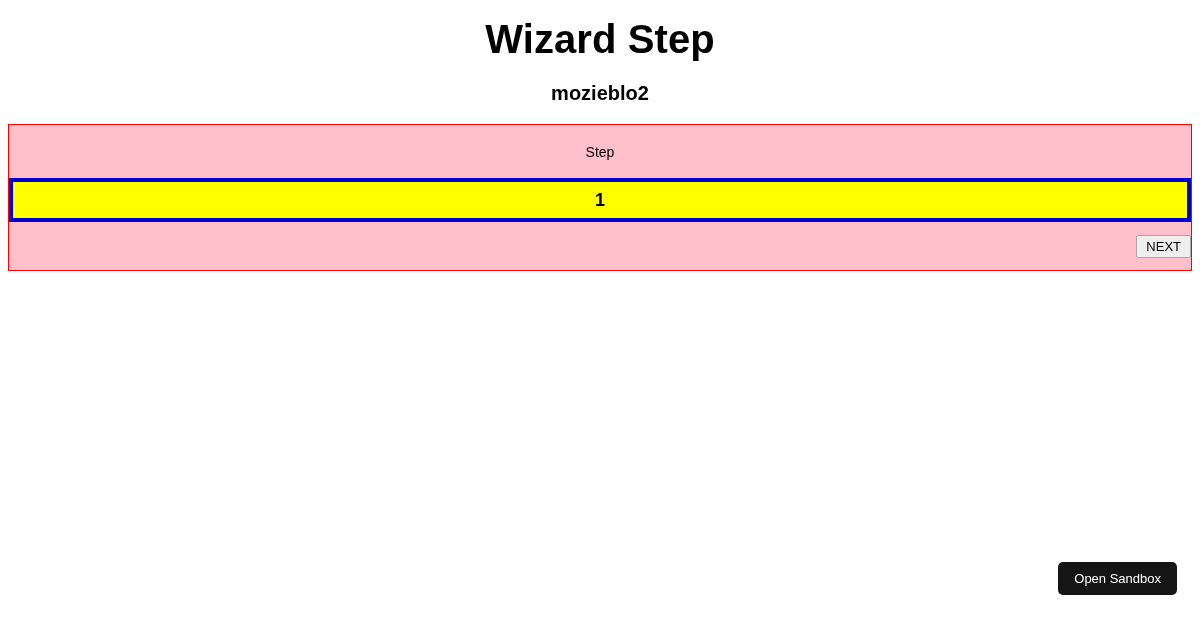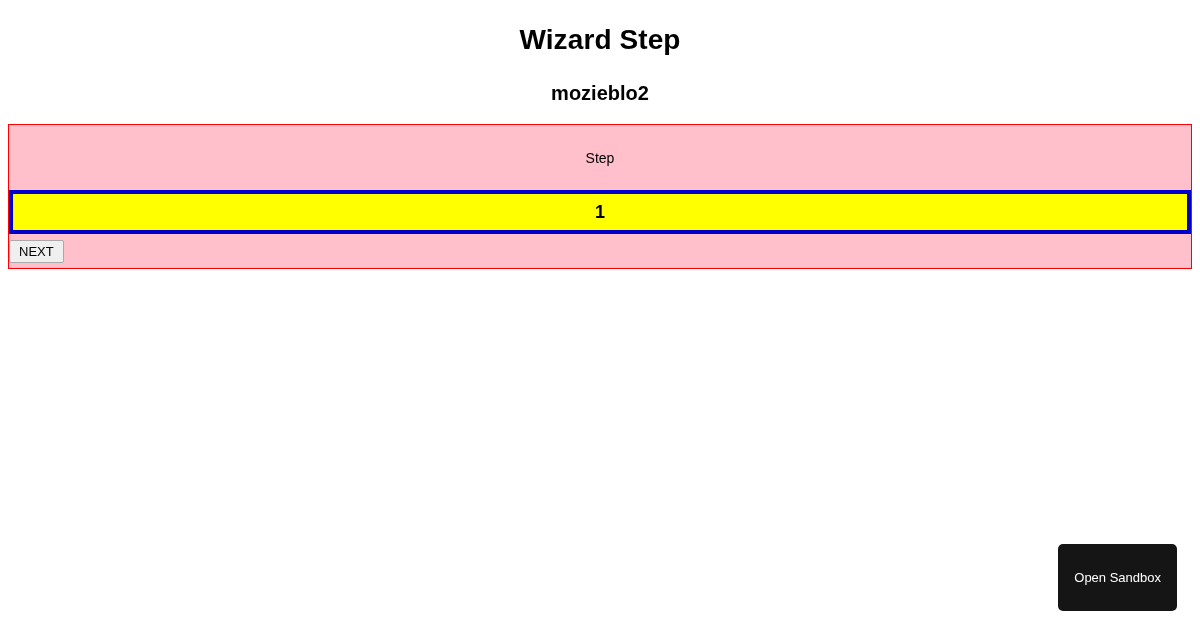--- a/index.html
+++ b/index.html
@@ -14,21 +14,21 @@
   body {
     font-family: "Liberation Sans", sans-serif;
     color: #000000;
     position: relative;
   }
 
   
   .page-title {
     margin: 0;
     padding: 21px 0 0 0;
-    font-size: 28px;
+    font-size: 40px;
     line-height: 37px;
     font-weight: bold;
     text-align: center;
     letter-spacing: 0.1px;
   }
   .page-subtitle {
     margin: 0;
     padding: 21px 0 0 0;
     font-size: 20px;
     line-height: 28px;
@@ -38,21 +38,21 @@
 
   
   .wizard-panel {
     margin: 17px 8px 0 8px;
     border: 1px solid #ff0000;
     background: #ffc0cb;
     box-sizing: border-box;
   }
 
   .wizard-step-label {
-    height: 65px;
+    height: 53px;
     display: flex;
     align-items: center;
     justify-content: center;
     font-size: 14px;
     line-height: 16px;
     font-weight: normal;
     color: #000000;
   }
 
   .wizard-value-box {
@@ -65,51 +65,51 @@
     justify-content: center;
   }
   .wizard-value {
     font-size: 18px;
     line-height: 21px;
     font-weight: bold;
     color: #000000;
   }
 
   .wizard-actions {
-    height: 34px;
+    height: 48px;
     display: flex;
     align-items: center;
-    justify-content: flex-start;
+    justify-content: flex-end;
   }
 
   .next-button {
     font-family: "Liberation Sans", sans-serif;
     font-size: 13px;
     line-height: 15px;
     color: #000000;
     background: #efefef;
     border: 1px solid #a9a9a9;
     border-radius: 2px;
     padding: 3px 9px;
     cursor: pointer;
   }
 
   
   .open-sandbox-button {
     position: absolute;
     right: 23px;
-    bottom: 19px;
+    bottom: 35px;
     background: #151515;
     color: #ffffff;
     font-size: 13px;
     line-height: 15px;
     font-family: "Liberation Sans", sans-serif;
     border: none;
     border-radius: 5px;
-    padding: 26px 16px;
+    padding: 9px 16px;
     cursor: pointer;
     white-space: nowrap;
   }
 </style>
 </head>
 <body>
 
 <h1 class="page-title">Wizard Step</h1>
 
 <h2 class="page-subtitle">mozieblo2</h2>

